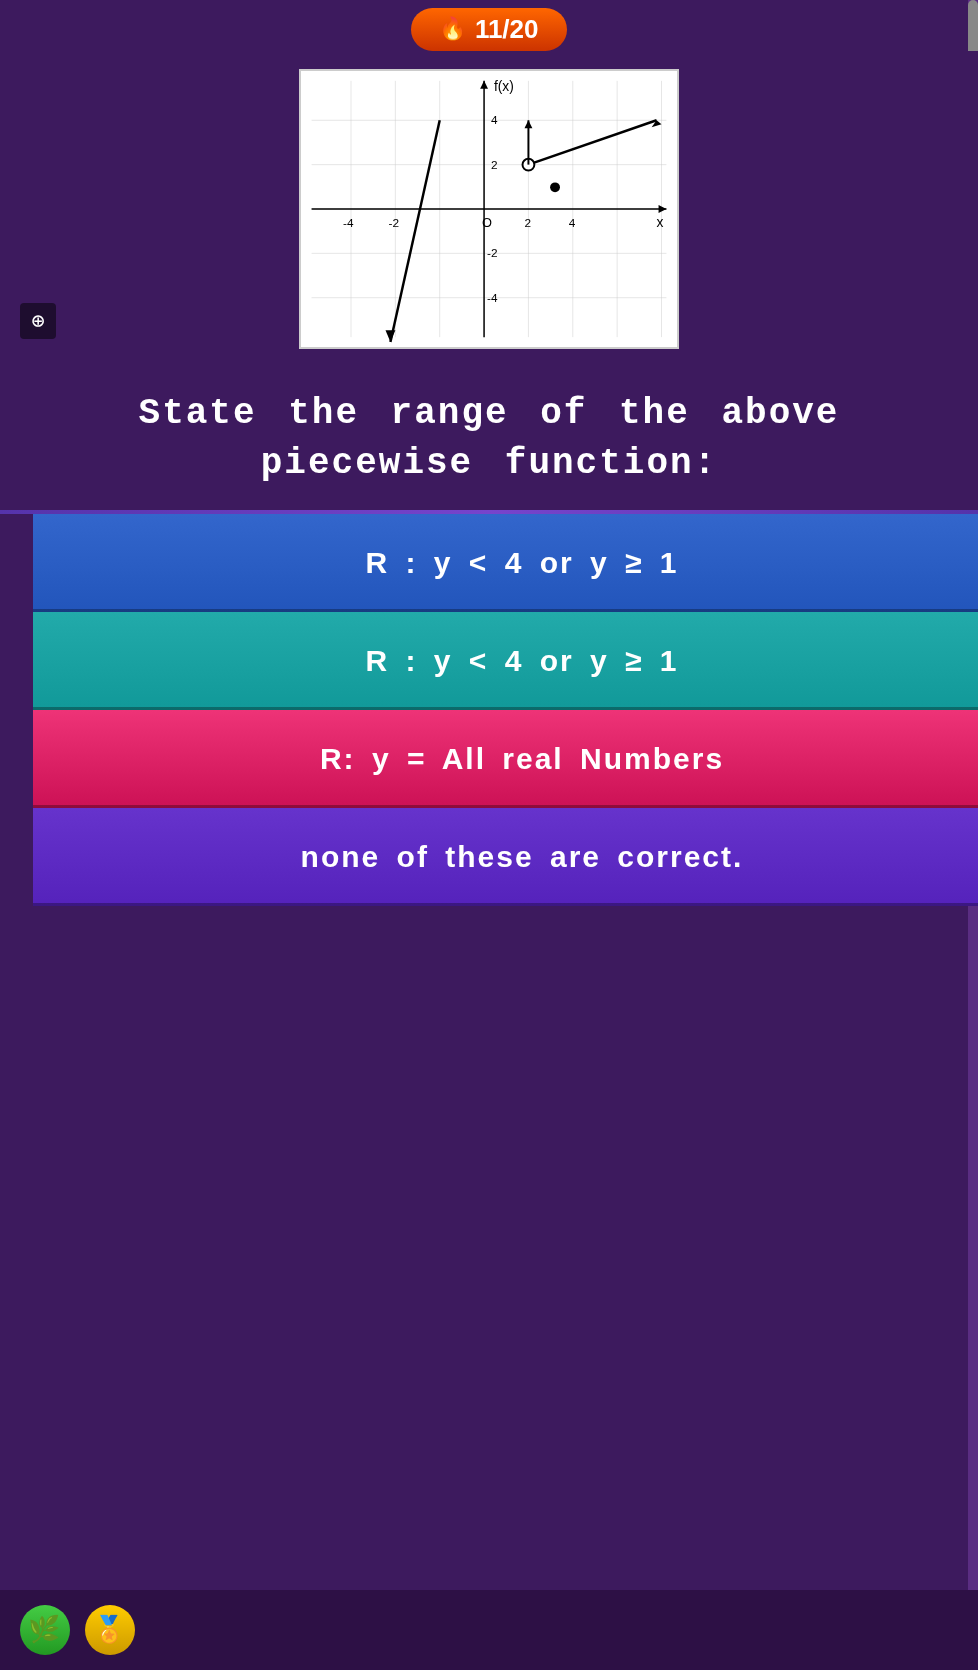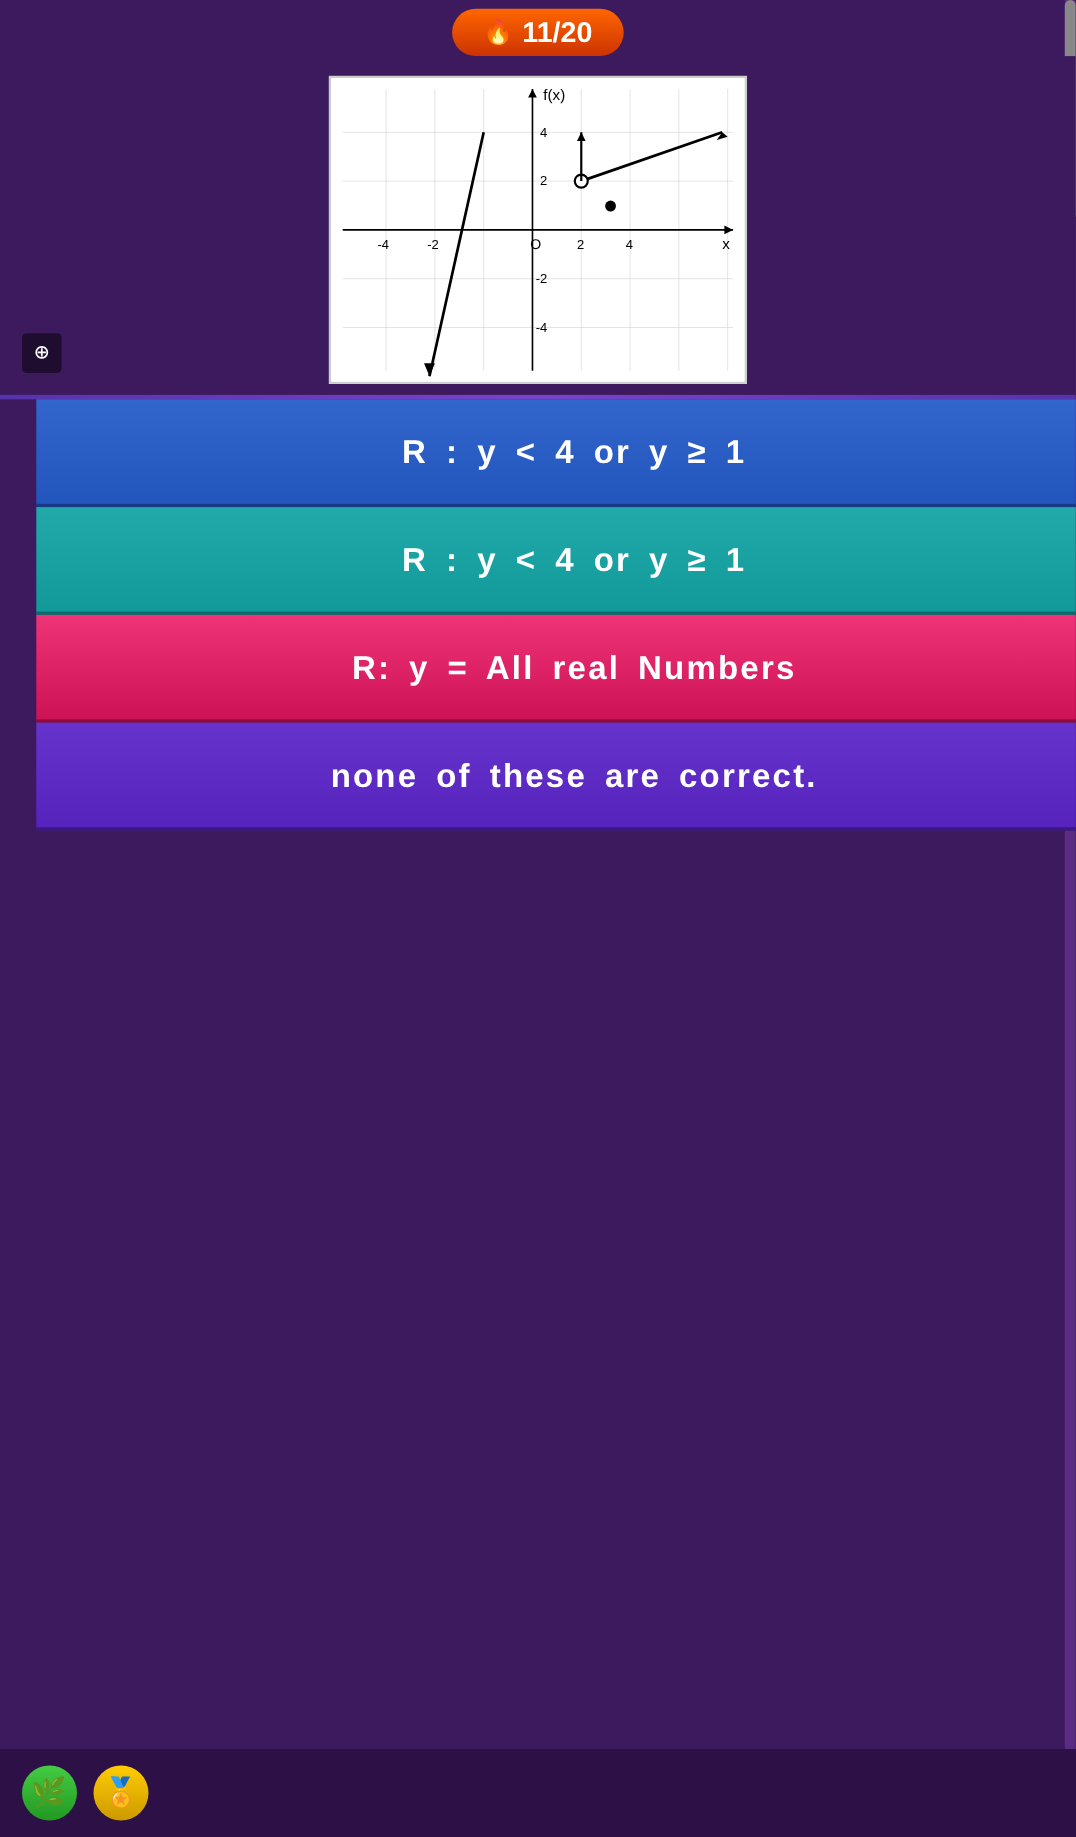--- a/index.html
+++ b/index.html
@@ -280,20 +280,21 @@
       </svg>
     </div>
 
     <div class="zoom-icon-container">
       <div class="zoom-icon">
         <span>⊕</span>
       </div>
     </div>
   </div>
 
+  <div class="question-text">State the range of the above piecewise function:</div>
 
   <div class="divider"></div>
 
   <div class="answer-options">
 
     <button class="answer-btn answer-btn-blue">
       <span>R : y &lt; 4 or y ≥ 1</span>
     </button>
 
     <button class="answer-btn answer-btn-teal">

